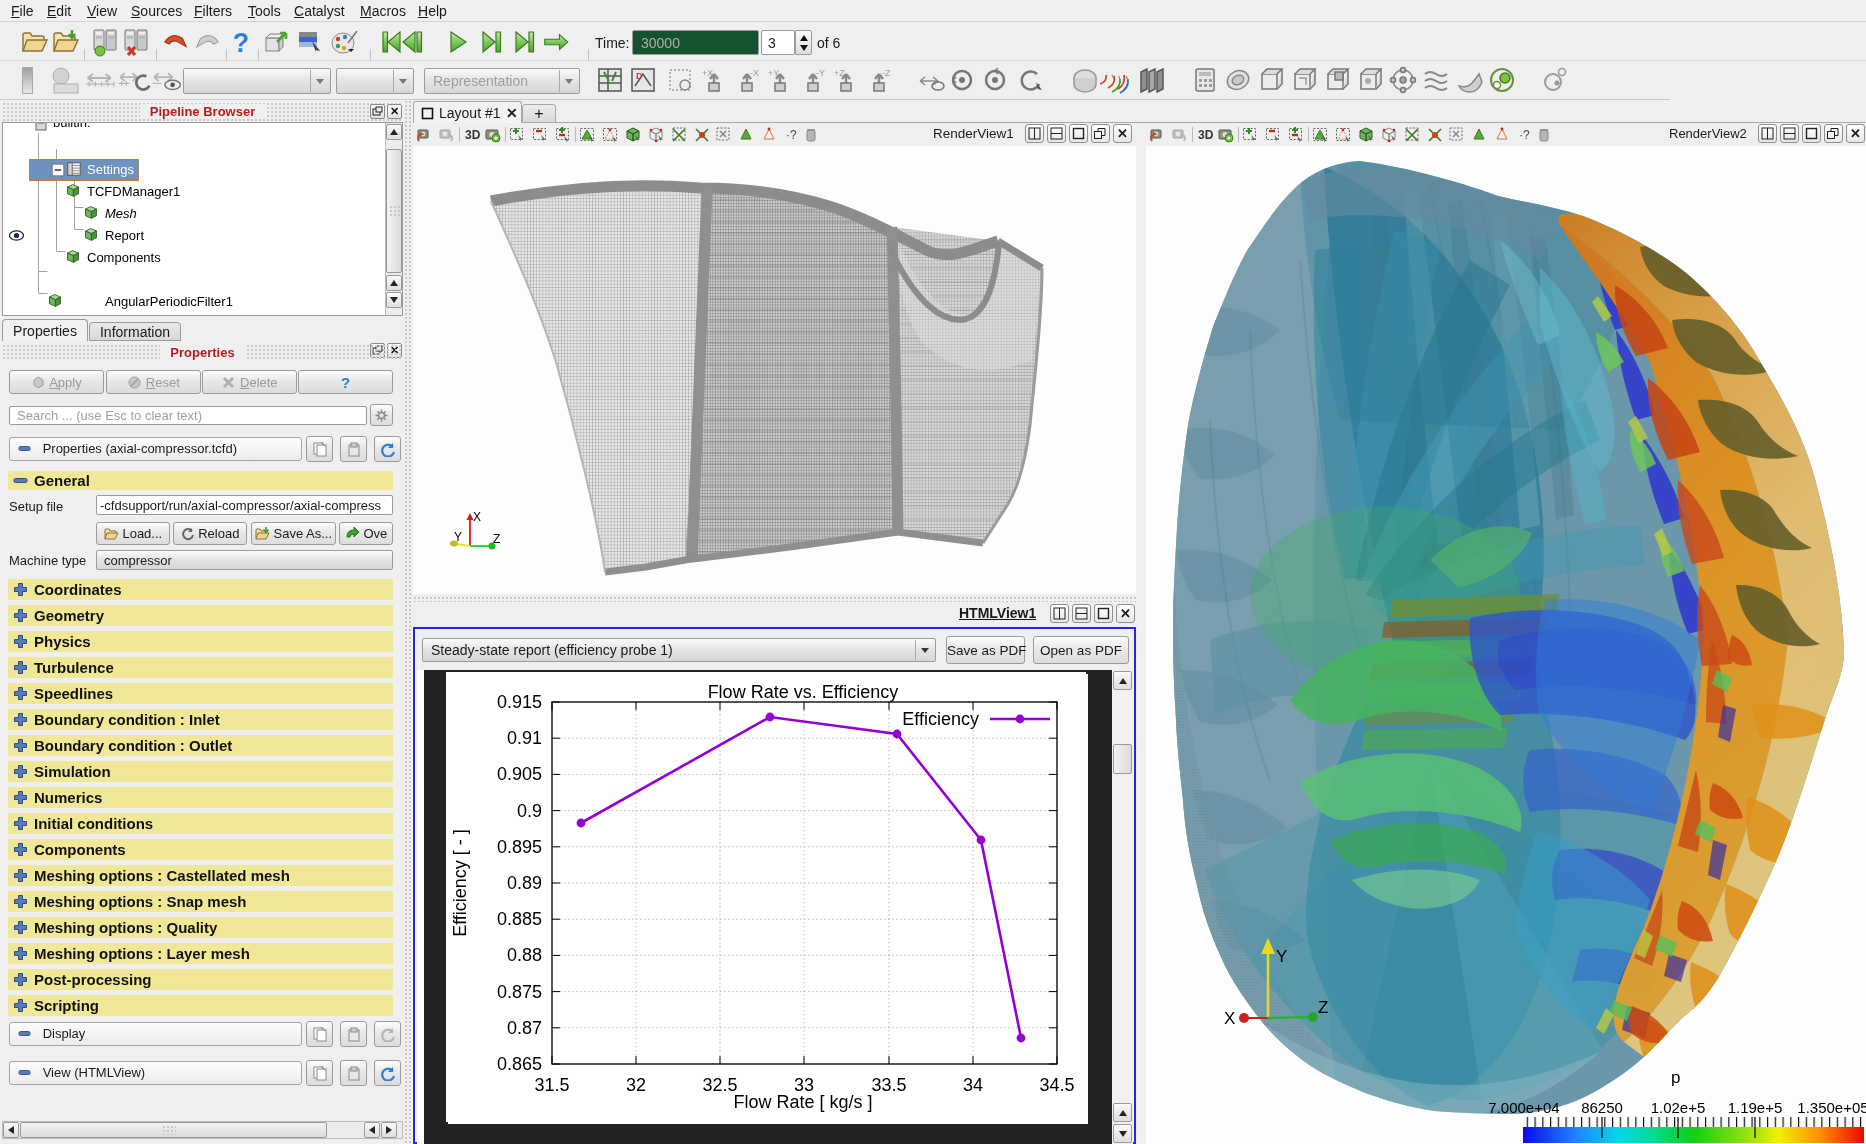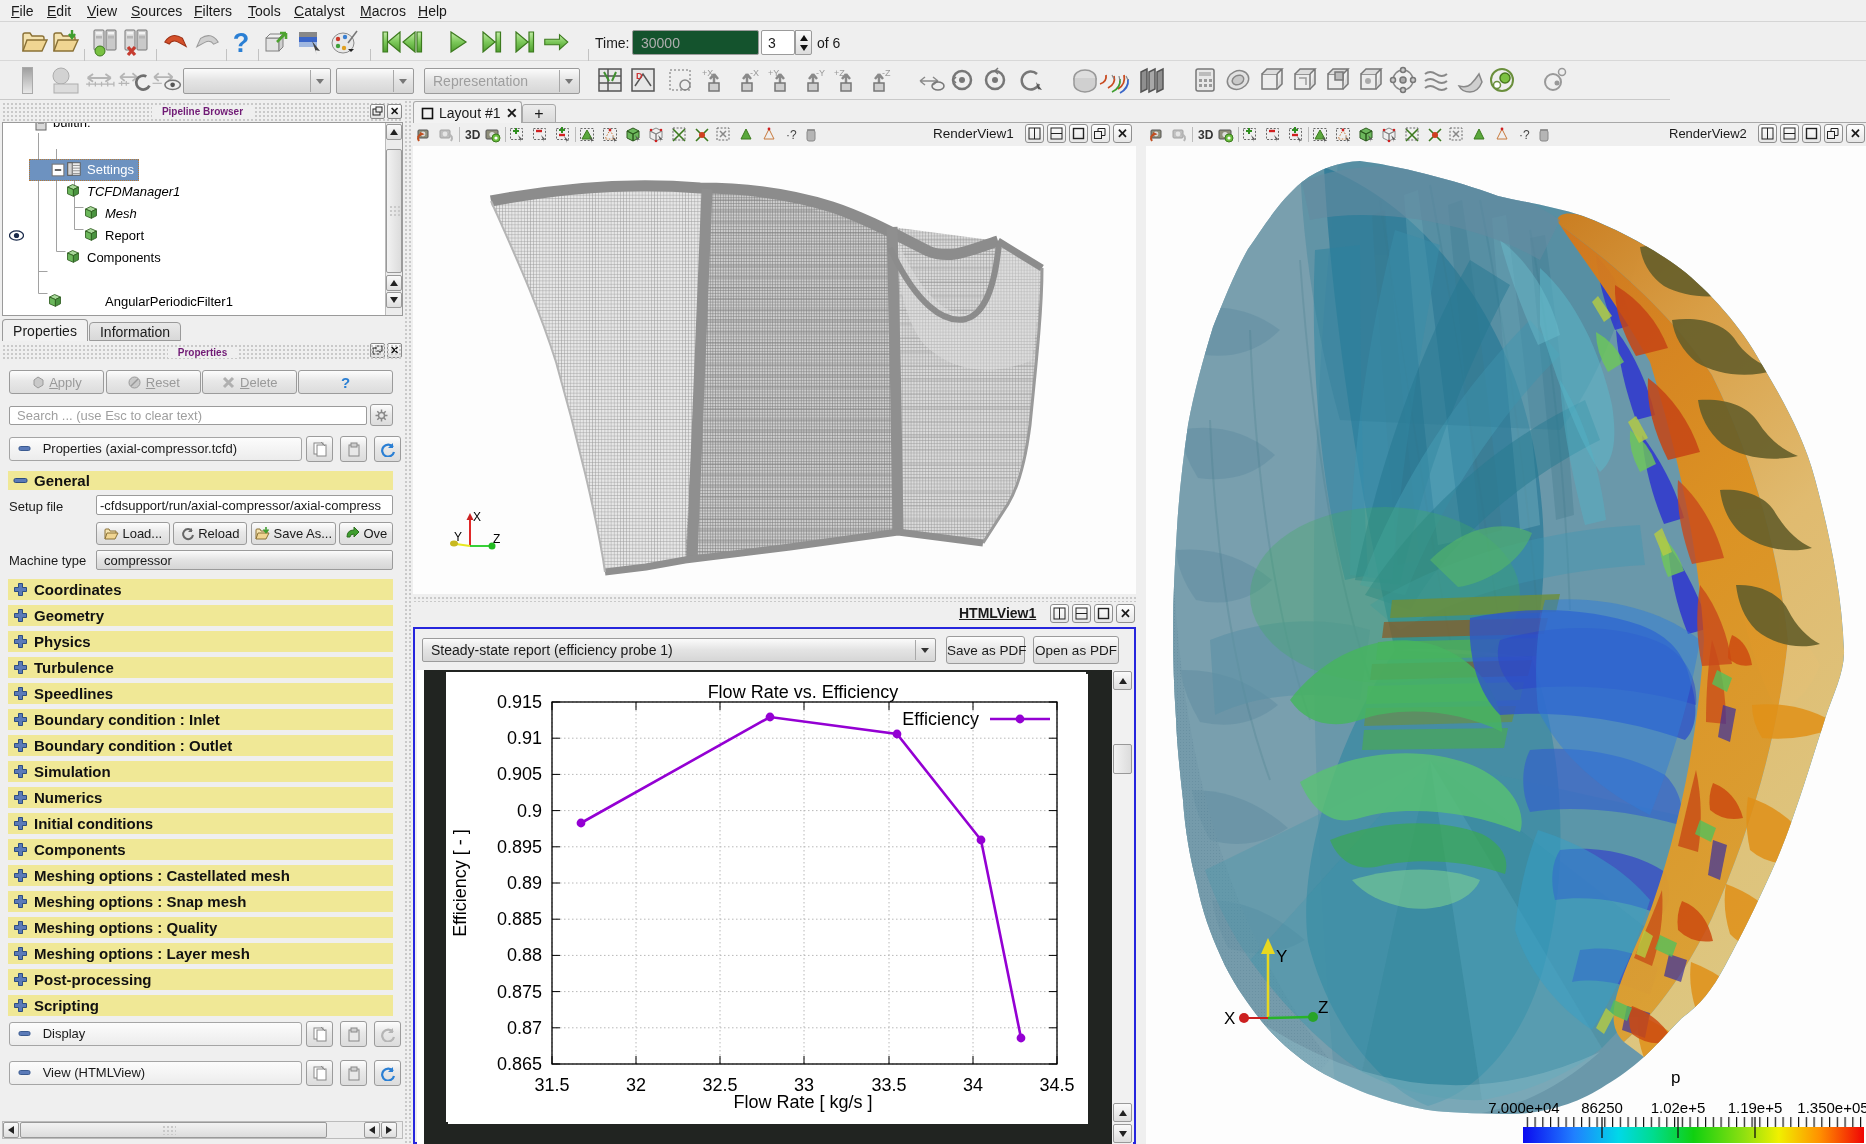--- a/index.html
+++ b/index.html
@@ -9,21 +9,21 @@
 .u { text-decoration:underline; }
 
 .btn { position:absolute; background:linear-gradient(#fdfdfd,#e8e8e8 45%,#dcdcdc); border:1px solid #9b9b9b; border-radius:3px; text-align:center; color:#1a1a1a; }
 .btn.dis { color:#9a9a9a; }
 .tfield { position:absolute; background:#fff; border:1px solid #9b9b9b; border-radius:2px; }
 .combo { position:absolute; background:linear-gradient(#fbfbfb,#e4e4e4 48%,#d6d6d6); border:1px solid #9b9b9b; border-radius:2px; }
 .combo .arr { position:absolute; right:1px; top:1px; bottom:1px; width:19px; border-left:1px solid #a8a8a8; display:flex; align-items:center; justify-content:center; }
 .tri-d { width:0; height:0; border-left:4px solid transparent; border-right:4px solid transparent; border-top:5px solid #333; }
 .sep1 { position:absolute; width:1px; background:#c2c2c2; }
 
-.ptitle { position:absolute; font-weight:bold; font-size:10px; text-align:center; color:#701a75; }
+.ptitle { position:absolute; font-weight:bold; font-size:13px; text-align:center; color:#b91c1c; }
 .dots { background-image:radial-gradient(#c9c9c9 28%, transparent 30%); background-size:4px 4px; }
 .titbtn { position:absolute; width:15px; height:15px; background:linear-gradient(#fff,#e2e2e2); border:1px solid #8a8a8a; border-radius:2px; font-size:11px; line-height:13px; text-align:center; color:#111; }
 
 .ysec { position:absolute; left:8px; width:385px; height:21px; background:#f0e896; font-weight:bold; font-size:15px; color:#111; line-height:21px; }
 .ysec span.lbl { margin-left:26px; }
 .plus { position:absolute; left:5px; top:3px; width:15px; height:15px; }
 
 .trow { position:absolute; height:22px; line-height:22px; font-size:13px; color:#000; white-space:nowrap; }
 
 .sbtn { position:absolute; background:linear-gradient(#fafafa,#dedede); border:1px solid #999; border-radius:2px; display:flex; align-items:center; justify-content:center; }
@@ -371,21 +371,21 @@
         <path d="M4.5 7.5 h6" stroke="#333" stroke-width="1.4"></path>
       </svg>
     <svg class="icon16" style="left:63px;top:2px;" width="18" height="18" viewBox="0 0 18 18">
         <rect x="2" y="2" width="14" height="14" fill="#f2f2f2" stroke="#555"></rect>
         <rect x="2" y="2" width="5" height="14" fill="#d2d2d2" stroke="#555"></rect>
         <path d="M7 5 h9 M7 8 h9 M7 11 h9 M7 14 h9" stroke="#888" stroke-width="1"></path>
       </svg>
     <span style="margin-left:84px;color:#fff;">Settings</span>
   </div>
 
-  <div class="trow" style="left:0;top:58px;width:407px;font-style:italic;">
+  <div class="trow" style="left:0;top:58px;width:407px;">
     <svg class="icon16" style="left:62px;top:1px;" width="19" height="19" viewBox="0 0 19 19">
         <path d="M3 6 L9 3 L16 6 L10 9 Z" fill="#a8d89a" stroke="#2c5a1e"></path>
         <path d="M3 6 L10 9 L10 17 L3 14 Z" fill="#6cb85c" stroke="#2c5a1e"></path>
         <path d="M10 9 L16 6 L16 14 L10 17 Z" fill="#4a9440" stroke="#2c5a1e"></path>
       </svg>
     <span style="margin-left:84px;">TCFDManager1</span>
   </div>
 
   <div class="trow" style="left:0;top:80px;width:399px;">
     <svg class="icon16" style="left:80px;top:1px;" width="19" height="19" viewBox="0 0 19 19">
@@ -789,21 +789,21 @@
 
 <div class="abs" style="left:413px;top:627px;width:723px;height:517px;border:2px solid #2626dd;background:#efefef;">
 
   <div class="combo" style="left:7px;top:9px;width:514px;height:24px;">
     <span style="font-size:14px;margin-left:8px;line-height:23px;">Steady-state report (efficiency probe 1)</span>
     <div class="arr">
         <div class="tri-d" style="border-top-color:#333;"></div>
       </div>
   </div>
   <div class="btn" style="left:531px;top:7px;width:79px;height:28px;line-height:27px;font-size:13.5px;white-space:nowrap;">Save as PDF</div>
-  <div class="btn" style="left:618px;top:7px;width:86px;height:28px;line-height:27px;font-size:13.5px;white-space:nowrap;">Open as PDF</div>
+  <div class="btn" style="left:618px;top:7px;width:96px;height:28px;line-height:27px;font-size:13.5px;white-space:nowrap;">Open as PDF</div>
 
   <div class="abs" style="left:2px;top:41px;width:7px;height:474px;background:#ffffff;"></div>
   <div class="abs" style="left:9px;top:41px;width:688px;height:474px;background:#212421;"></div>
 
   <div class="abs" style="left:33px;top:45px;width:640px;height:450px;background:#ffffff;" id="plotimg"></div>
 
   <div class="abs" style="left:697px;top:41px;width:21px;height:474px;background:#f1f1f1;"></div>
   <div class="sbtn" style="left:698px;top:42px;width:19px;height:19px;">
       <div class="arr-u"></div>
     </div>

